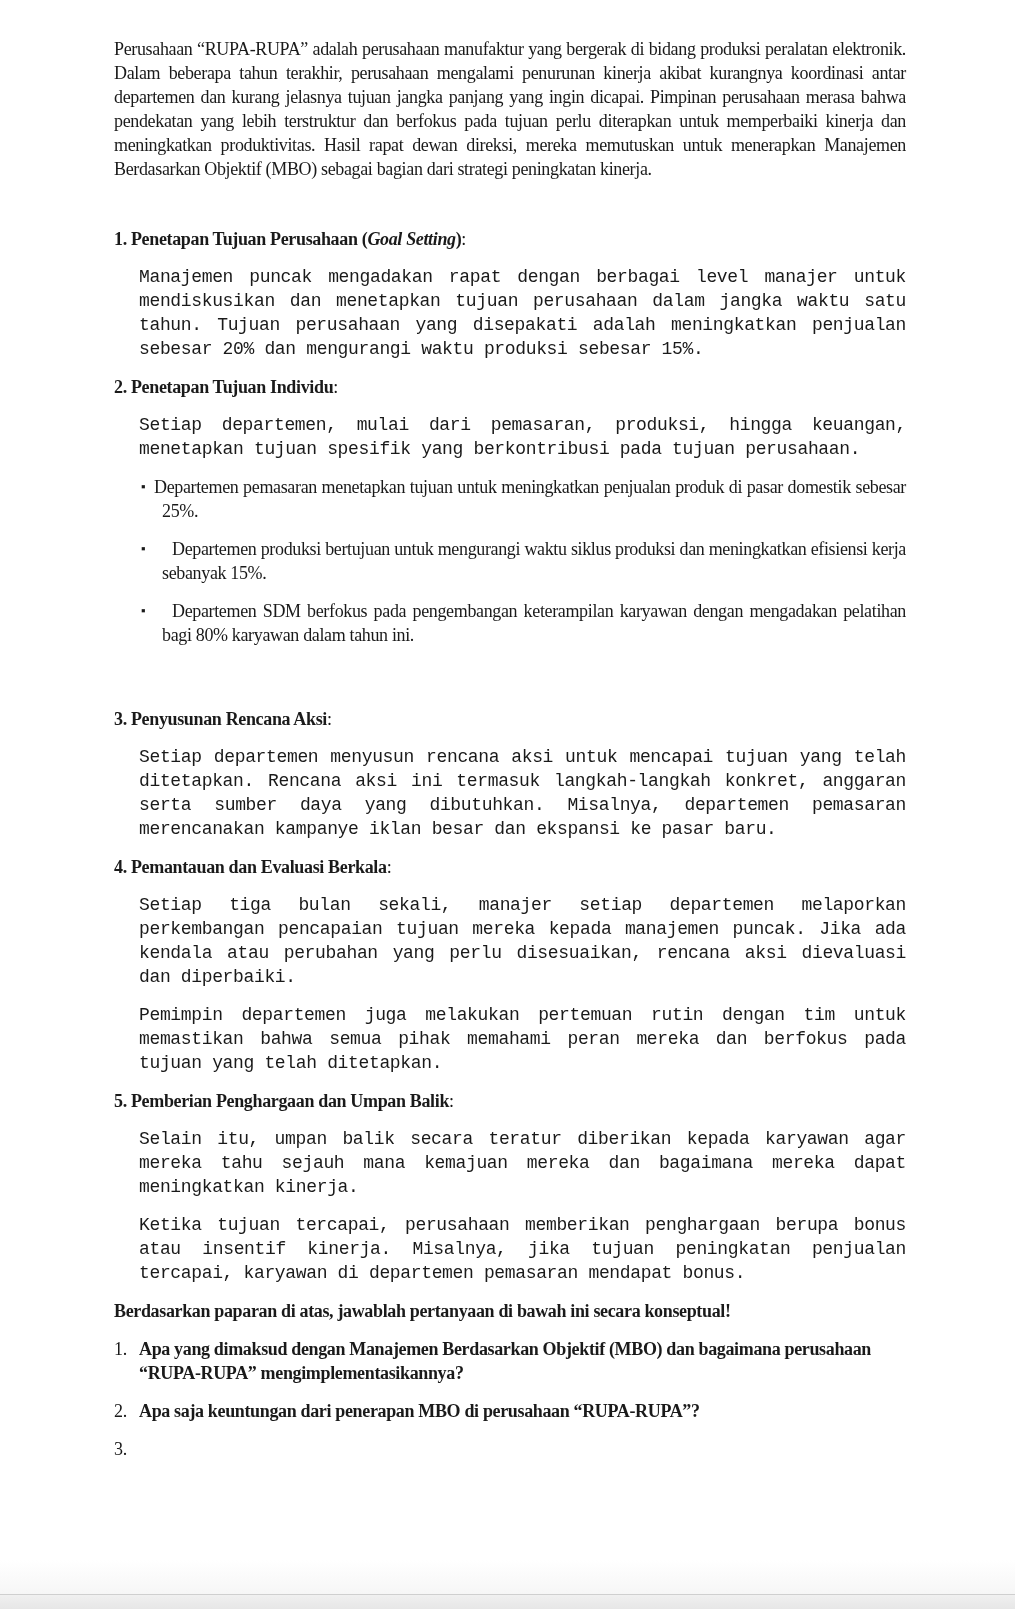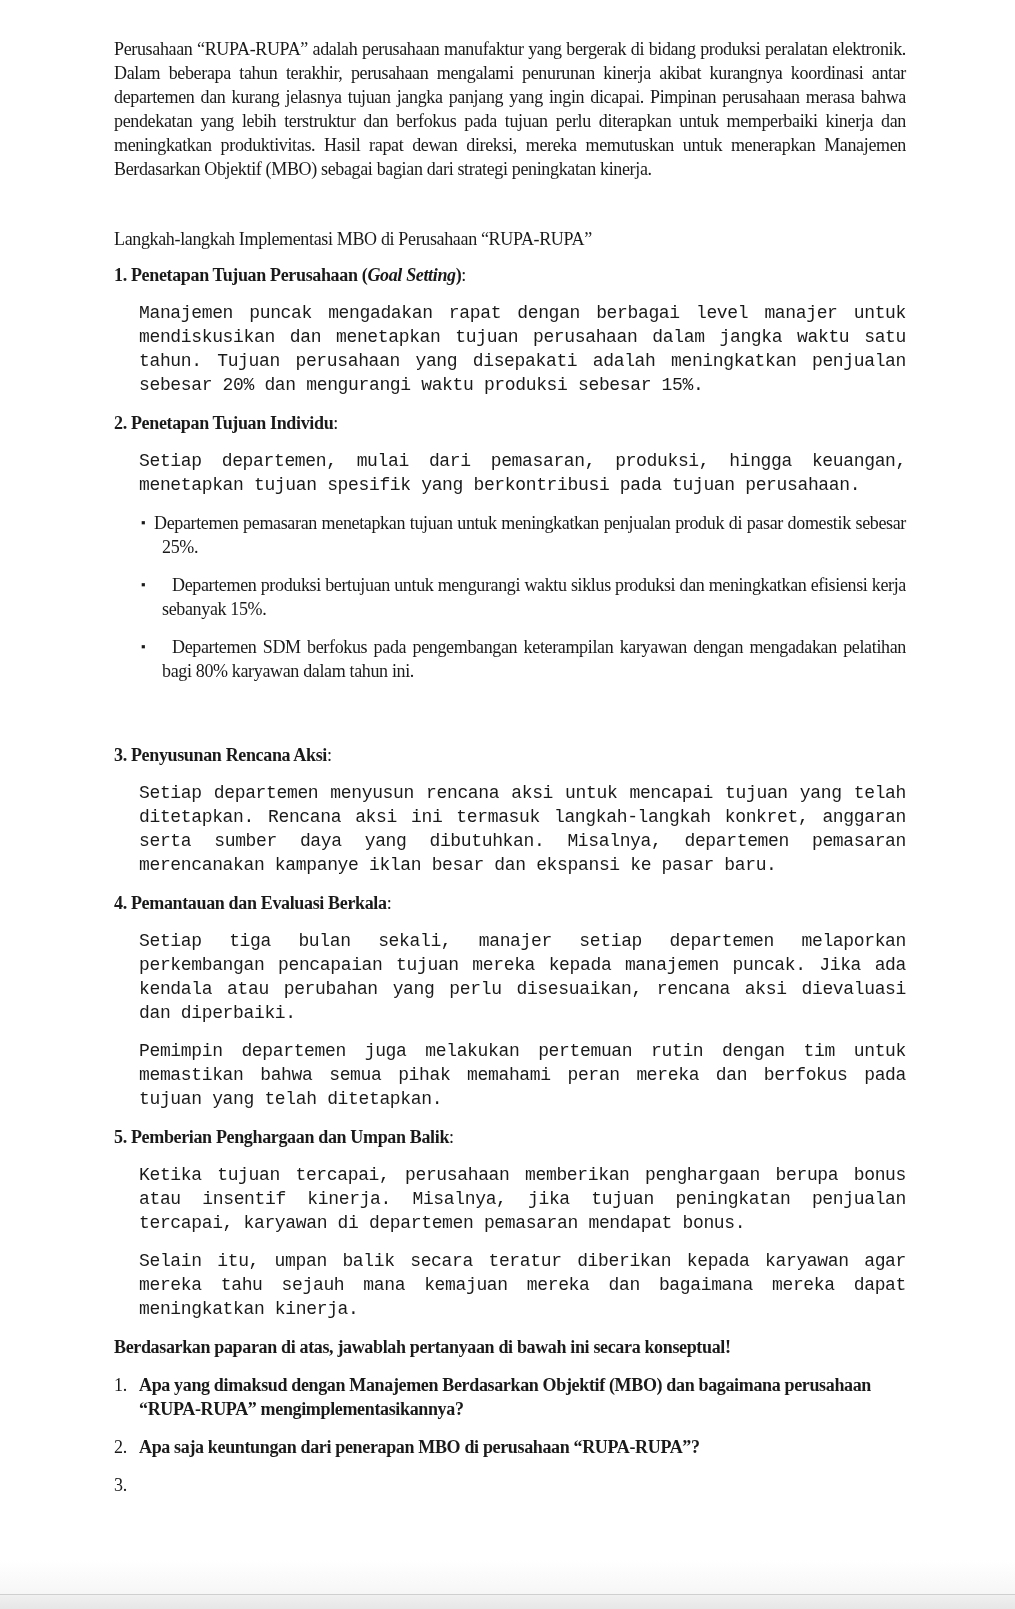--- a/index.html
+++ b/index.html
@@ -40,42 +40,41 @@
     position: absolute; left: 0; right: 0; top: 1560px; height: 34px;
     background: linear-gradient(#ffffff, #f6f6f6);
   }
 </style>
 </head>
 <body>
 
 <div class="page">
   <p class="intro">Perusahaan “RUPA-RUPA” adalah perusahaan manufaktur yang bergerak di bidang produksi peralatan elektronik. Dalam beberapa tahun terakhir, perusahaan mengalami penurunan kinerja akibat kurangnya koordinasi antar departemen dan kurang jelasnya tujuan jangka panjang yang ingin dicapai. Pimpinan perusahaan merasa bahwa pendekatan yang lebih terstruktur dan berfokus pada tujuan perlu diterapkan untuk memperbaiki kinerja dan meningkatkan produktivitas. Hasil rapat dewan direksi, mereka memutuskan untuk menerapkan Manajemen Berdasarkan Objektif (MBO) sebagai bagian dari strategi peningkatan kinerja.</p>
 
-  <p class="heading">Langkah-langkah Implementasi MBO di Perusahaan “RUPA-RUPA”</p>
 
   <div class="step-title"><span>1. Penetapan Tujuan Perusahaan (</span><i>Goal Setting</i><span>)</span><span class="colon">:</span></div>
   <p class="indent">Manajemen puncak mengadakan rapat dengan berbagai level manajer untuk mendiskusikan dan menetapkan tujuan perusahaan dalam jangka waktu satu tahun. Tujuan perusahaan yang disepakati adalah meningkatkan penjualan sebesar 20% dan mengurangi waktu produksi sebesar 15%.</p>
 
   <div class="step-title"><span>2. Penetapan Tujuan Individu</span><span class="colon">:</span></div>
   <p class="indent">Setiap departemen, mulai dari pemasaran, produksi, hingga keuangan, menetapkan tujuan spesifik yang berkontribusi pada tujuan perusahaan.</p>
   <p class="bullet"><span class="mark">▪</span><span>Departemen pemasaran menetapkan tujuan untuk meningkatkan penjualan produk di pasar domestik sebesar 25%.</span></p>
   <p class="bullet wide"><span class="mark">▪</span><span>Departemen produksi bertujuan untuk mengurangi waktu siklus produksi dan meningkatkan efisiensi kerja sebanyak 15%.</span></p>
   <p class="bullet wide"><span class="mark">▪</span><span>Departemen SDM berfokus pada pengembangan keterampilan karyawan dengan mengadakan pelatihan bagi 80% karyawan dalam tahun ini.</span></p>
   <div class="gap-lg"></div>
 
   <div class="step-title"><span>3. Penyusunan Rencana Aksi</span><span class="colon">:</span></div>
   <p class="indent">Setiap departemen menyusun rencana aksi untuk mencapai tujuan yang telah ditetapkan. Rencana aksi ini termasuk langkah-langkah konkret, anggaran serta sumber daya yang dibutuhkan. Misalnya, departemen pemasaran merencanakan kampanye iklan besar dan ekspansi ke pasar baru.</p>
 
   <div class="step-title"><span>4. Pemantauan dan Evaluasi Berkala</span><span class="colon">:</span></div>
   <p class="indent">Setiap tiga bulan sekali, manajer setiap departemen melaporkan perkembangan pencapaian tujuan mereka kepada manajemen puncak. Jika ada kendala atau perubahan yang perlu disesuaikan, rencana aksi dievaluasi dan diperbaiki.</p>
   <p class="indent">Pemimpin departemen juga melakukan pertemuan rutin dengan tim untuk memastikan bahwa semua pihak memahami peran mereka dan berfokus pada tujuan yang telah ditetapkan.</p>
 
   <div class="step-title"><span>5. Pemberian Penghargaan dan Umpan Balik</span><span class="colon">:</span></div>
+  <p class="indent">Selain itu, umpan balik secara teratur diberikan kepada karyawan agar mereka tahu sejauh mana kemajuan mereka dan bagaimana mereka dapat meningkatkan kinerja.</p>
   <p class="indent">Ketika tujuan tercapai, perusahaan memberikan penghargaan berupa bonus atau insentif kinerja. Misalnya, jika tujuan peningkatan penjualan tercapai, karyawan di departemen pemasaran mendapat bonus.</p>
-  <p class="indent">Selain itu, umpan balik secara teratur diberikan kepada karyawan agar mereka tahu sejauh mana kemajuan mereka dan bagaimana mereka dapat meningkatkan kinerja.</p>
 
   <p class="prompt">Berdasarkan paparan di atas, jawablah pertanyaan di bawah ini secara konseptual!</p>
   <p class="q"><span class="num">1.</span><span>Apa yang dimaksud dengan Manajemen Berdasarkan Objektif (MBO) dan bagaimana perusahaan “RUPA-RUPA” mengimplementasikannya?</span></p>
   <p class="q"><span class="num">2.</span><span>Apa saja keuntungan dari penerapan MBO di perusahaan “RUPA-RUPA”?</span></p>
   <p class="q"><span class="num">3.</span></p>
 </div>
 
 <div class="fade"></div>
 <div class="bottom-bar"></div>
 

